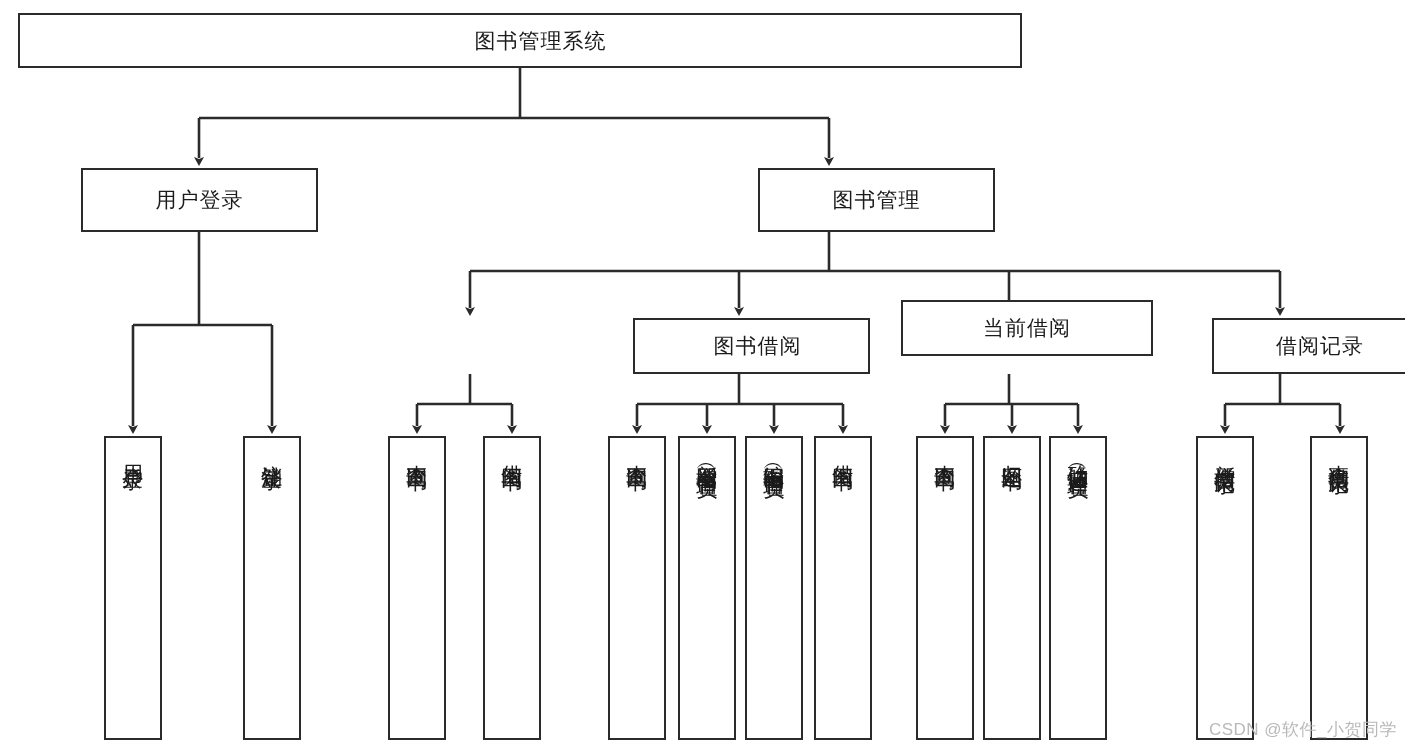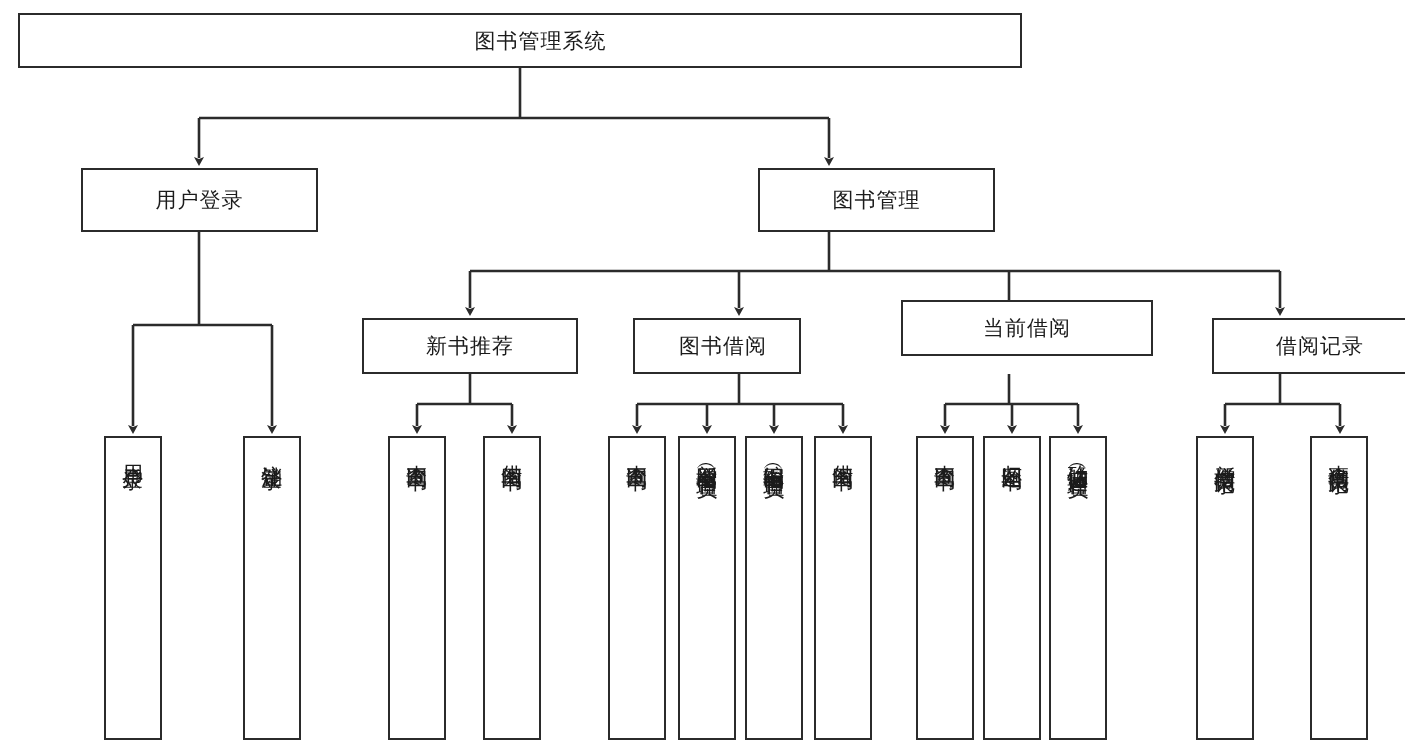--- a/index.html
+++ b/index.html
@@ -134,23 +134,22 @@
       <path d="M1340,404 L1340,426" marker-end="url(#arrow)"></path>
     </g>
   </svg>
 
   <div class="node node-h node-root" style="left:18px; top:13px; width:1004px; height:55px;padding-left:41px;">图书管理系统</div>
 
   <div class="node node-h" style="left:81px; top:168px; width:237px; height:64px;">用户登录</div>
 
   <div class="node node-h" style="left:710px; top:168px; width:237px; height:64px;margin-left:48px;">图书管理</div>
 
-  <div class="node node-h" style="left:362px; top:318px; width:216px; height:56px;">新书推荐</div>
-
-  <div class="node node-h" style="left:633px; top:318px; width:168px; height:56px;padding-left:12px;">图书借阅</div>
+
+  <div class="node node-h" style="left:633px; top:318px; width:237px; height:56px;padding-left:12px;">图书借阅</div>
 
   <div class="node node-h" style="left:901px; top:300px; width:252px; height:56px;">当前借阅</div>
 
   <div class="node node-h" style="left:1172px; top:318px; width:216px; height:56px;margin-left:40px;">借阅记录</div>
 
   <div class="node node-v" style="left:104px; top:436px; width:58px; height:304px;">
     <span class="vlabel">用户登录</span>
   </div>
 
   <div class="node node-v" style="left:243px; top:436px; width:58px; height:304px;">
@@ -194,14 +193,15 @@
   </div>
 
   <div class="node node-v" style="left:1196px; top:436px; width:58px; height:304px;">
     <span class="vlabel">新增借阅记录</span>
   </div>
 
   <div class="node node-v" style="left:1310px; top:436px; width:58px; height:304px;">
     <span class="vlabel">查询借阅记录</span>
   </div>
 
+  <div class="watermark">CSDN @软件_小贺同学</div>
 
 </div>
 
 </body></html>

